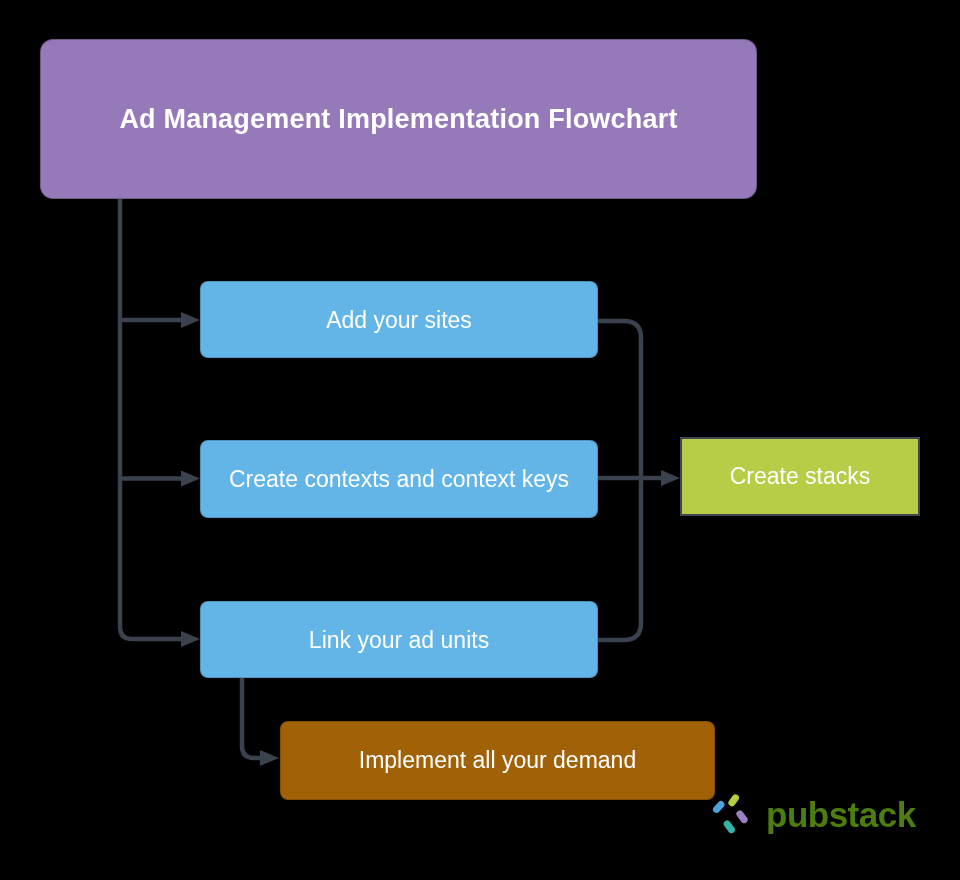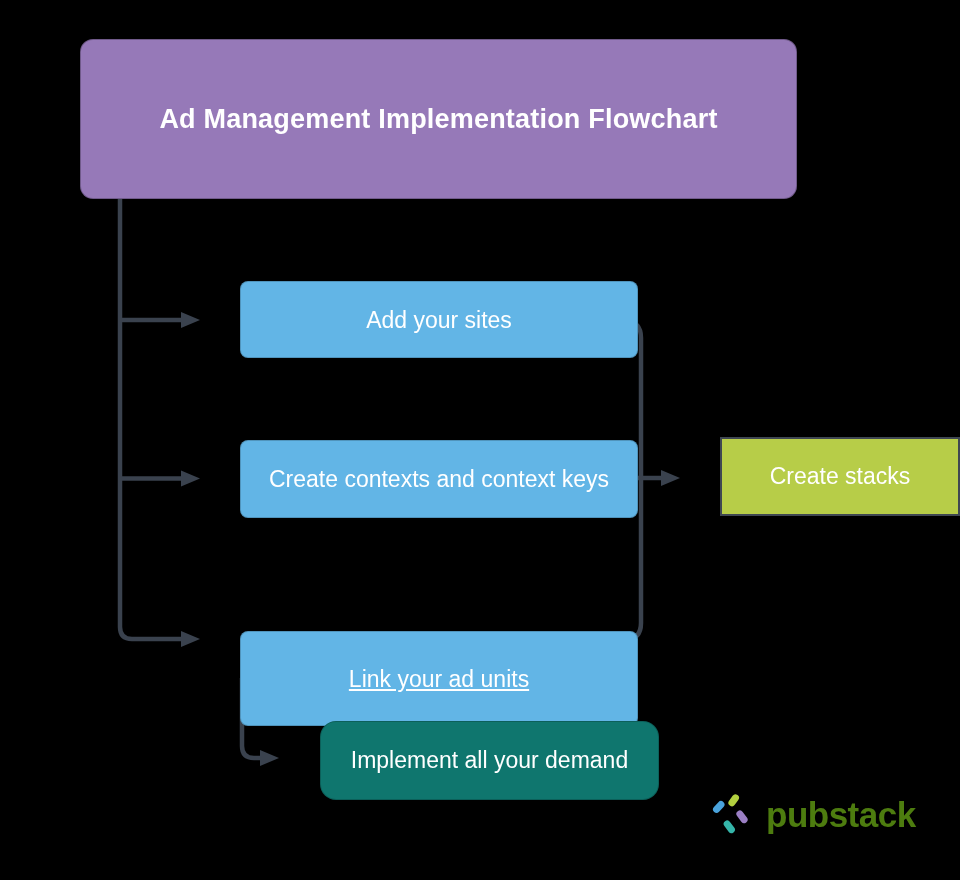--- a/index.html
+++ b/index.html
@@ -24,21 +24,20 @@
     pointer-events: none;
   }
   .node {
     position: absolute;
     display: flex;
     align-items: center;
     justify-content: center;
     text-align: right;
     color: #ffffff;
     box-sizing: border-box;
-    margin-left: 40px;
   }
   .header-node {
     left: 40px;
     top: 39px;
     width: 717px;
     height: 160px;
     background: #9679b8;
     border: 1px solid rgba(0,0,0,0.25);
     border-radius: 13px;
     font-size: 27px;
@@ -48,34 +47,34 @@
   .process-node {
     background: #62b5e6;
     border: 1px solid rgba(0,0,0,0.18);
     border-radius: 8px;
     font-size: 23px;
     font-weight: normal;
     line-height: 30px;
   }
   .node-add-sites   { left: 200px; top: 281px; width: 398px; height: 77px; }
   .node-contexts    { left: 200px; top: 440px; width: 398px; height: 78px; }
-  .node-link-units  { left: 200px; top: 631px; width: 398px; height: 95px; text-decoration: underline; }
+  .node-link-units  { left: 200px; top: 601px; width: 398px; height: 77px; }
   .node-contexts .node-label { max-width: 350px; }
   .node-create-stacks {
     left: 680px; top: 437px; width: 240px; height: 79px;
     background: #b7cd48;
     border: 2px solid #3f4752;
     border-radius: 0;
     font-size: 23px;
   }
   .node-implement {
-    left: 280px; top: 721px; width: 339px; height: 79px;
-    background: #0f766e;
+    left: 280px; top: 721px; width: 435px; height: 79px;
+    background: #a16207;
     border: 1px solid rgba(0,0,0,0.18);
-    border-radius: 16px;
+    border-radius: 8px;
     font-size: 23px;
   }
   .logo {
     position: absolute;
     left: 706px;
     top: 785px;
     height: 56px;
     display: flex;
     align-items: center;
     gap: 10px;

